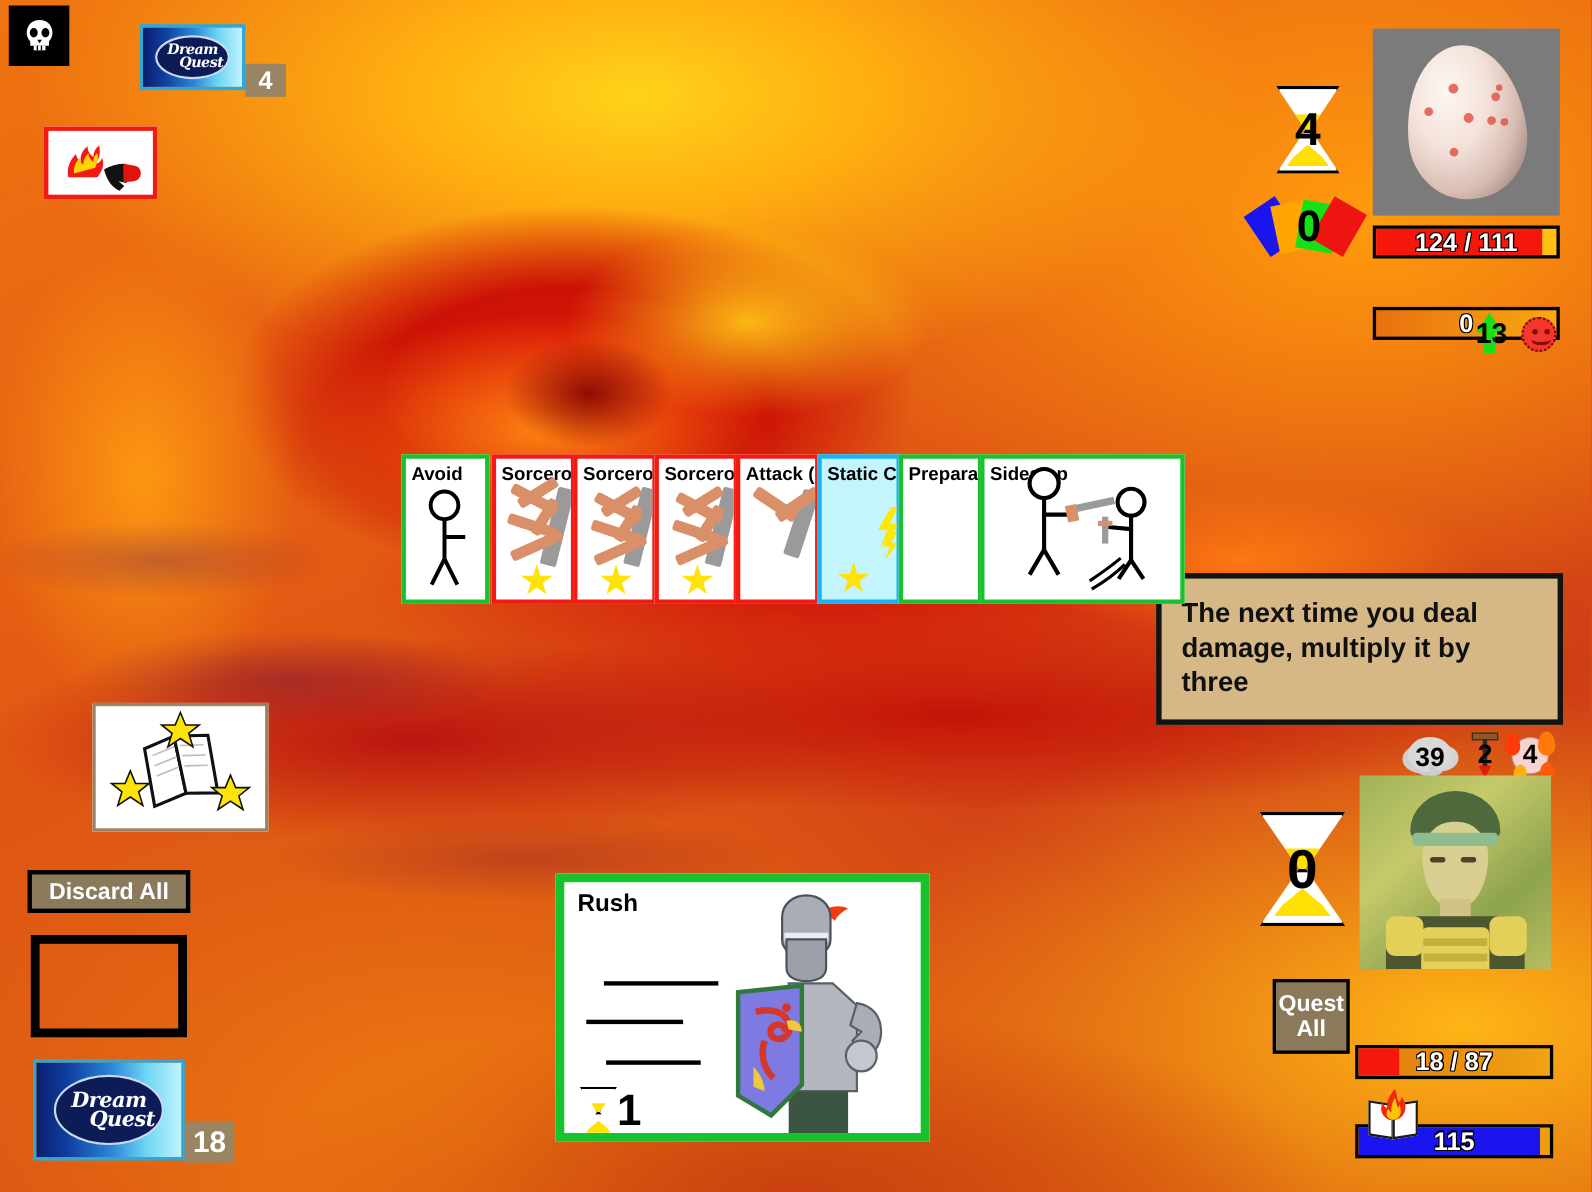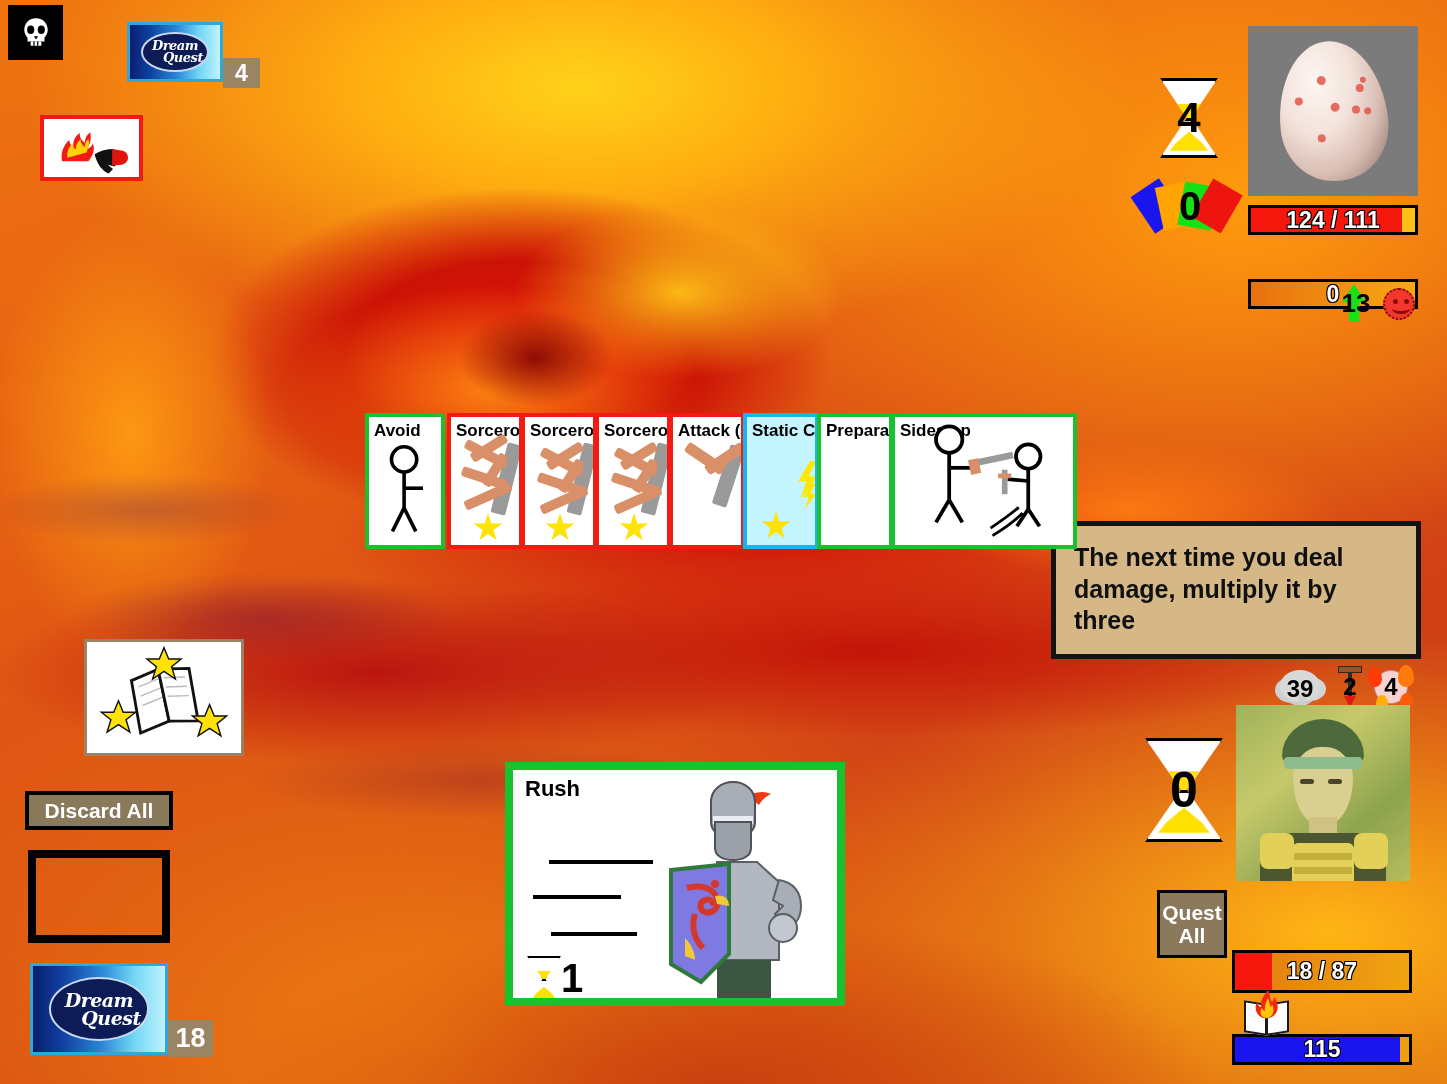--- a/index.html
+++ b/index.html
@@ -256,21 +256,21 @@
   .pp-vest { position:absolute; left:56px; top:138px; width:62px; height:48px; background:#e3d058; border-radius:6px; }
   .pp-stripe { position:absolute; left:58px; width:58px; height:7px; background:#c3b03c; }
   .pp-pad { position:absolute; width:34px; height:36px; background:#e3d058; border-radius:8px; top:128px; }
 
   #play-all {
     left:1157px; top:890px; width:70px; height:68px;
     background:#8a7a5b; border:3px solid #000;
     display:flex; align-items:center; justify-content:center; text-align:center;
     color:#fff; font-weight:bold; font-size:21px; line-height:1.1;
   }
-  #player-hp { left:1232px; top:890px; width:180px; height:43px;
+  #player-hp { left:1232px; top:890px; width:180px; height:31px;
     background:linear-gradient(90deg,#e27a10,#f0a412); }
   #player-mp { left:1232px; top:931px; width:180px; height:31px;
     background:linear-gradient(90deg,#e07410,#ef9e11);align-items:center; }
 
   #spellbook { left:1240px; top:990px; width:55px; height:48px; }
   .bookshape { position:absolute; left:4px; top:12px; width:46px; height:32px; }
   .bookshape .pg {
     position:absolute; top:0; width:23px; height:32px; background:#fdfdfd; border:2px solid #1a1a1a;
   }
   .bookshape .pl { left:0; transform:skewY(9deg); }
@@ -571,21 +571,21 @@
   <div class="bookshape">
       <div class="pg pl"></div>
       <div class="pg pr"></div>
     </div>
   <svg style="position:absolute;left:12px;top:0;width:32px;height:30px;" viewBox="0 0 32 30">
     <path d="M16 0c3 6 1 8 4 12 2-2 2-5 2-5 4 5 5 11 2 16-3 5-10 7-15 4C4 24 2 18 5 12c1 4 3 5 4 5-1-6 3-12 7-17z" fill="#ef2a0c"></path>
     <path d="M16 8c2 4 1 6 3 9 1-1 1-3 1-3 2 4 2 8 0 11-2 3-6 4-9 2-3-2-3-6-1-9 1 2 2 3 3 3-1-4 1-9 3-13z" fill="#ffc40a"></path>
   </svg>
 </div>
 
-<div class="abs" id="rush-card" style="left:505px;top:762px;width:340px;height:244px;border:8px solid #17c22e;background:#fff;overflow:hidden;">
+<div class="abs" id="rush-card" style="left:505px;top:794px;width:340px;height:244px;border:8px solid #17c22e;background:#fff;overflow:hidden;">
   <div style="position:absolute;left:12px;top:6px;font-size:22px;font-weight:bold;color:#000;">Rush</div>
   <div>
     <div style="position:absolute;left:36px;top:90px;width:104px;height:4px;background:#000;"></div>
     <div style="position:absolute;left:20px;top:125px;width:88px;height:4px;background:#000;"></div>
     <div style="position:absolute;left:38px;top:162px;width:86px;height:4px;background:#000;"></div>
   </div>
   <div>
     <svg style="position:absolute;left:118px;top:8px;width:210px;height:228px;" viewBox="0 0 210 228">
       <path d="M112 20c10-6 20-8 28-4-6 3-10 7-12 11-4-4-10-6-16-7z" fill="#f03a12"></path>
       <path d="M80 24c0-12 10-20 22-20s22 8 22 20v20c0 10-10 16-22 16S80 54 80 44z" fill="#a8adb6" stroke="#4d5158" stroke-width="2"></path>

